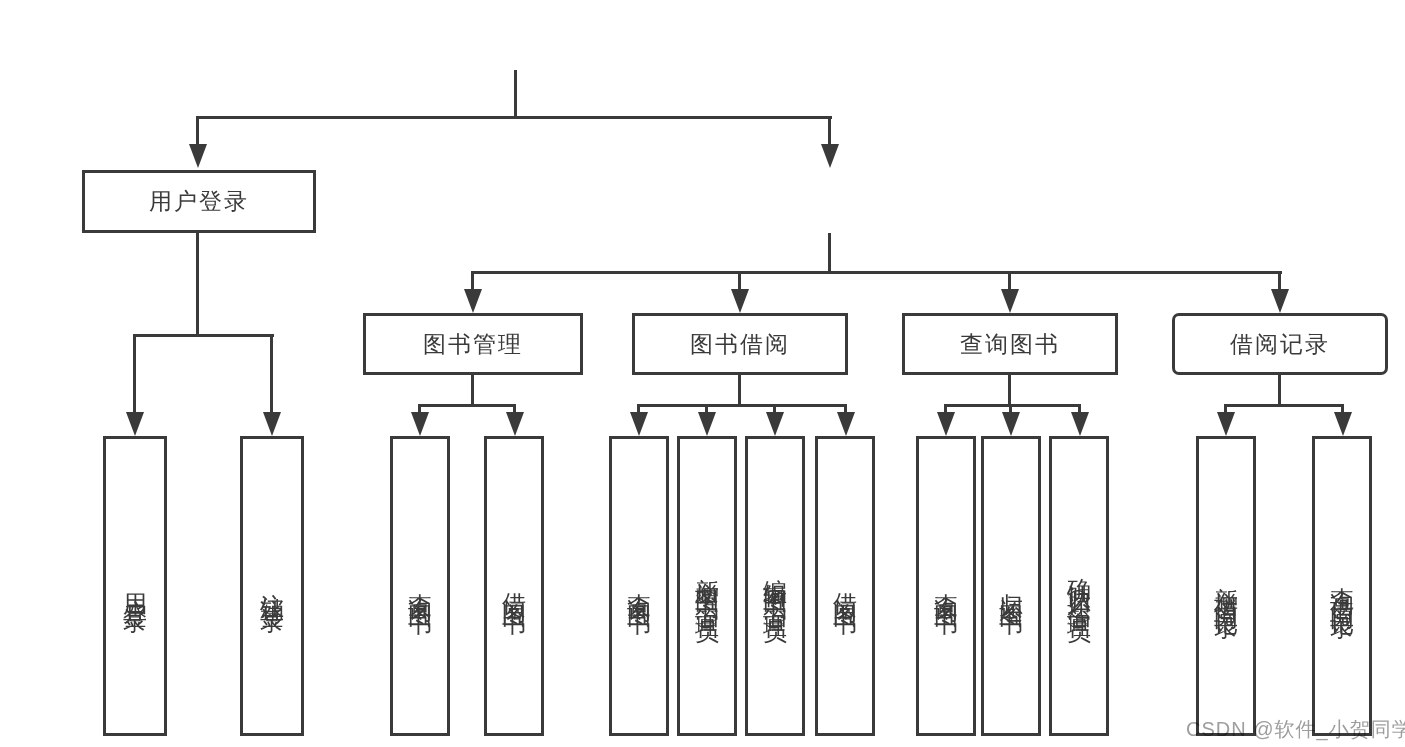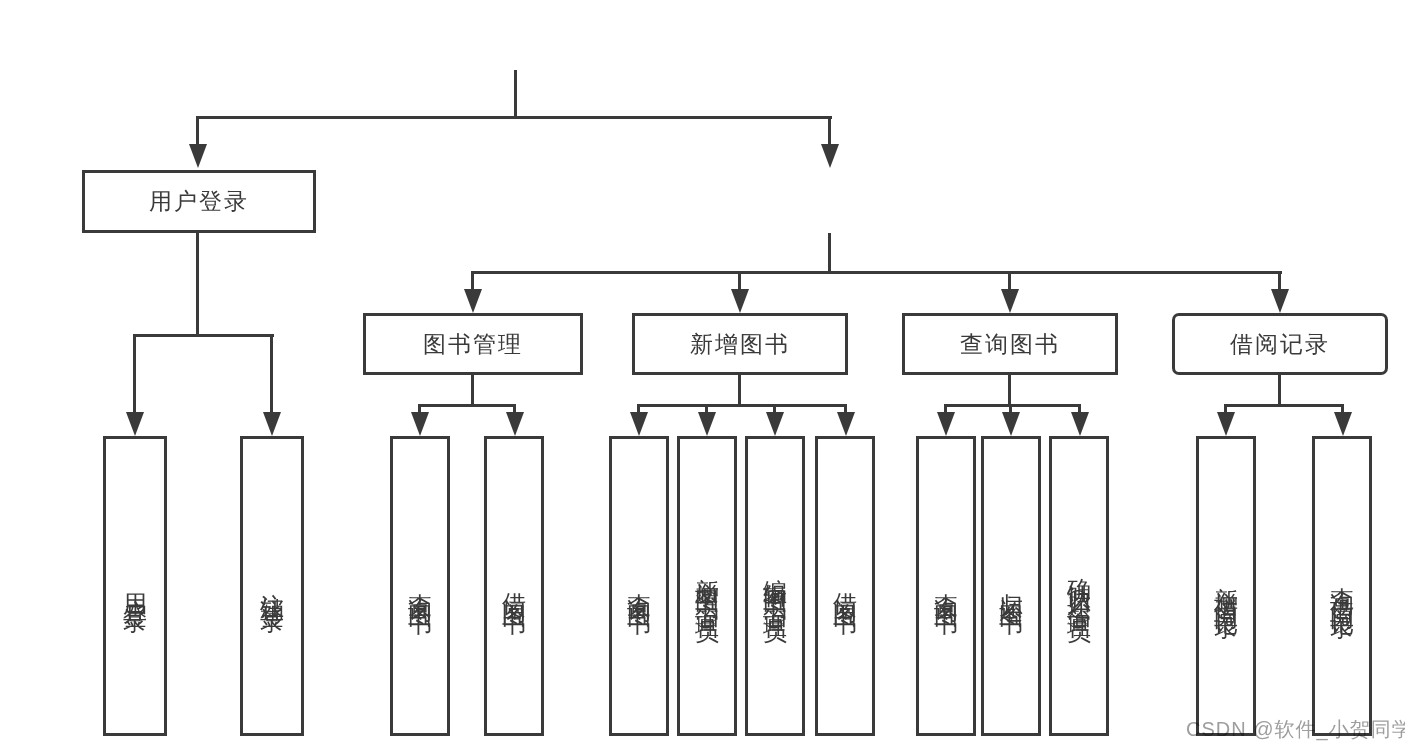--- a/index.html
+++ b/index.html
@@ -37,21 +37,21 @@
 
 
   <div class="node h" style="left:82px;top:170px;width:234px;height:63px;">
     <span>用户登录</span>
   </div>
 
   <div class="node h" style="left:363px;top:313px;width:220px;height:62px;">
     <span>图书管理</span>
   </div>
   <div class="node h" style="left:632px;top:313px;width:216px;height:62px;">
-    <span>新增图书</span>
+    <span>图书借阅</span>
   </div>
   <div class="node h" style="left:902px;top:313px;width:216px;height:62px;">
     <span>查询图书</span>
   </div>
   <div class="node h" style="left:1172px;top:313px;width:216px;height:62px;border-radius:7px;">
     <span>借阅记录</span>
   </div>
 
   <div class="node v" style="left:103px;top:436px;width:64px;height:300px;">
     <span>用户登录</span>

